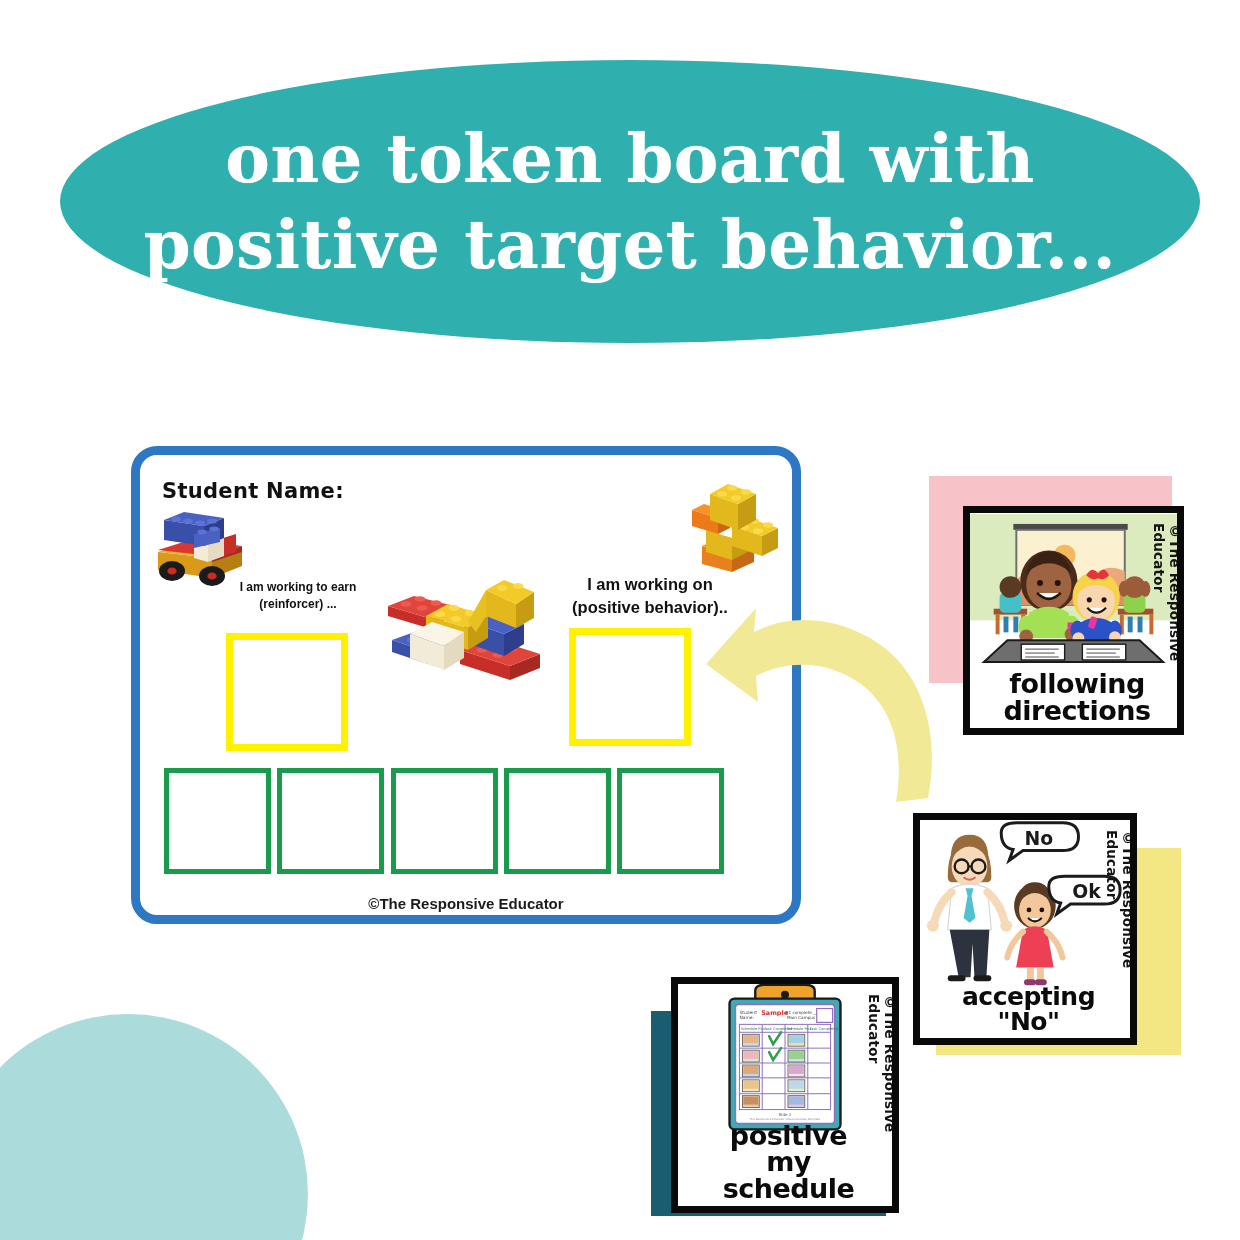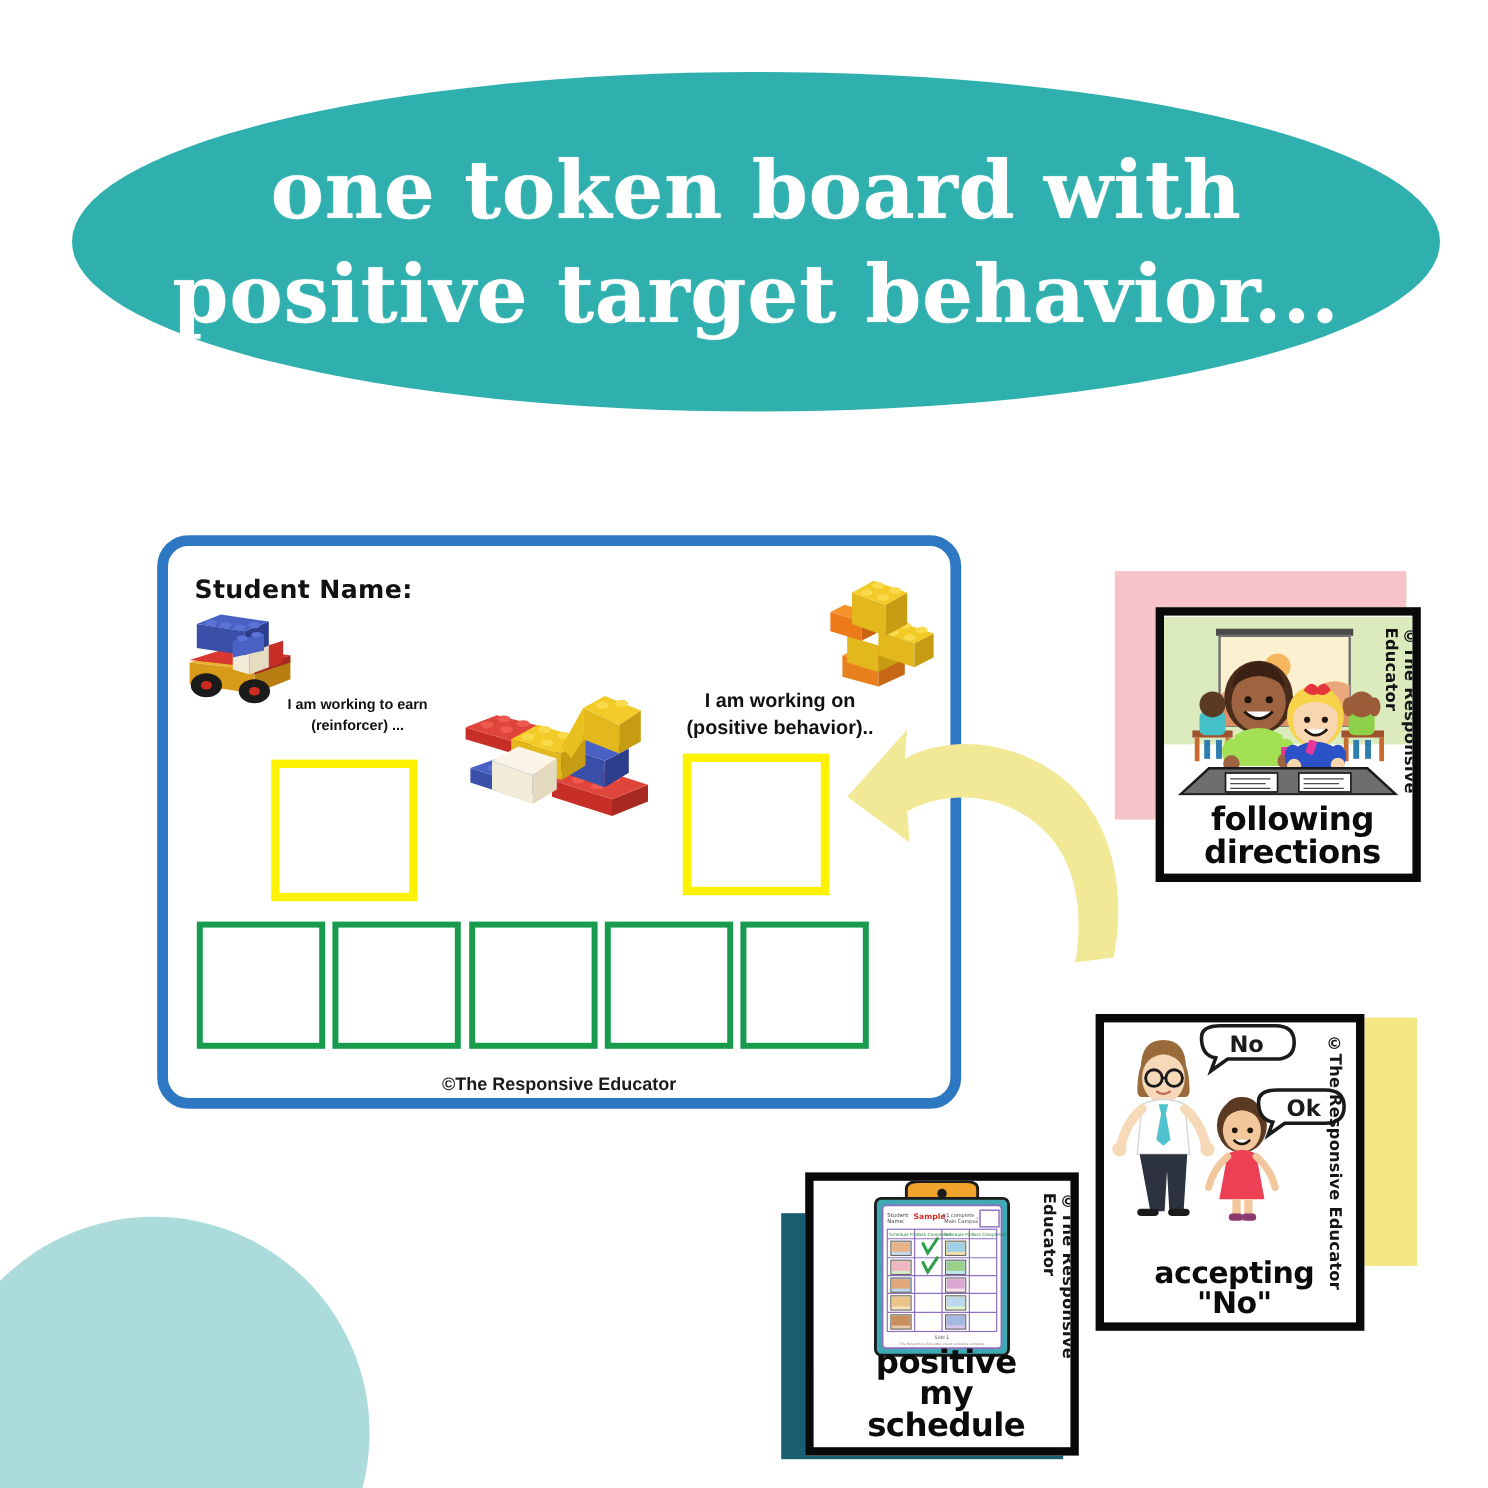--- a/index.html
+++ b/index.html
@@ -82,21 +82,21 @@
   .accent-rect{position:absolute;}
   .accent-pink{left:929px;top:476px;width:243px;height:207px;background:#F8C3C8;}
   .accent-yellow{left:936px;top:848px;width:245px;height:207px;background:#F3E783;}
   .accent-dkteal{left:651px;top:1011px;width:235px;height:205px;background:#1A5C70;}
 
   .photo-card{
     position:absolute;background:#ffffff;border:7px solid #090909;
     box-sizing:border-box;overflow:hidden;
   }
   .card-directions{left:963px;top:506px;width:221px;height:229px;}
-  .card-accepting{left:913px;top:813px;width:224px;height:264px;margin-top:32px;}
+  .card-accepting{left:913px;top:813px;width:224px;height:232px;}
   .card-schedule{left:671px;top:977px;width:228px;height:236px;}
 
   .card-scene{position:absolute;left:0;right:0;top:0;overflow:hidden;}
   .card-caption{
     position:absolute;left:0;right:26px;bottom:4px;
     text-align:center;font-family:"DejaVu Sans", sans-serif;
     font-weight:700;color:#0b0b0b;line-height:.98;letter-spacing:-.5px;padding-left:33px;
   }
   .cap-2line{font-size:27px;}
   .cap-1line{font-size:25px;}

